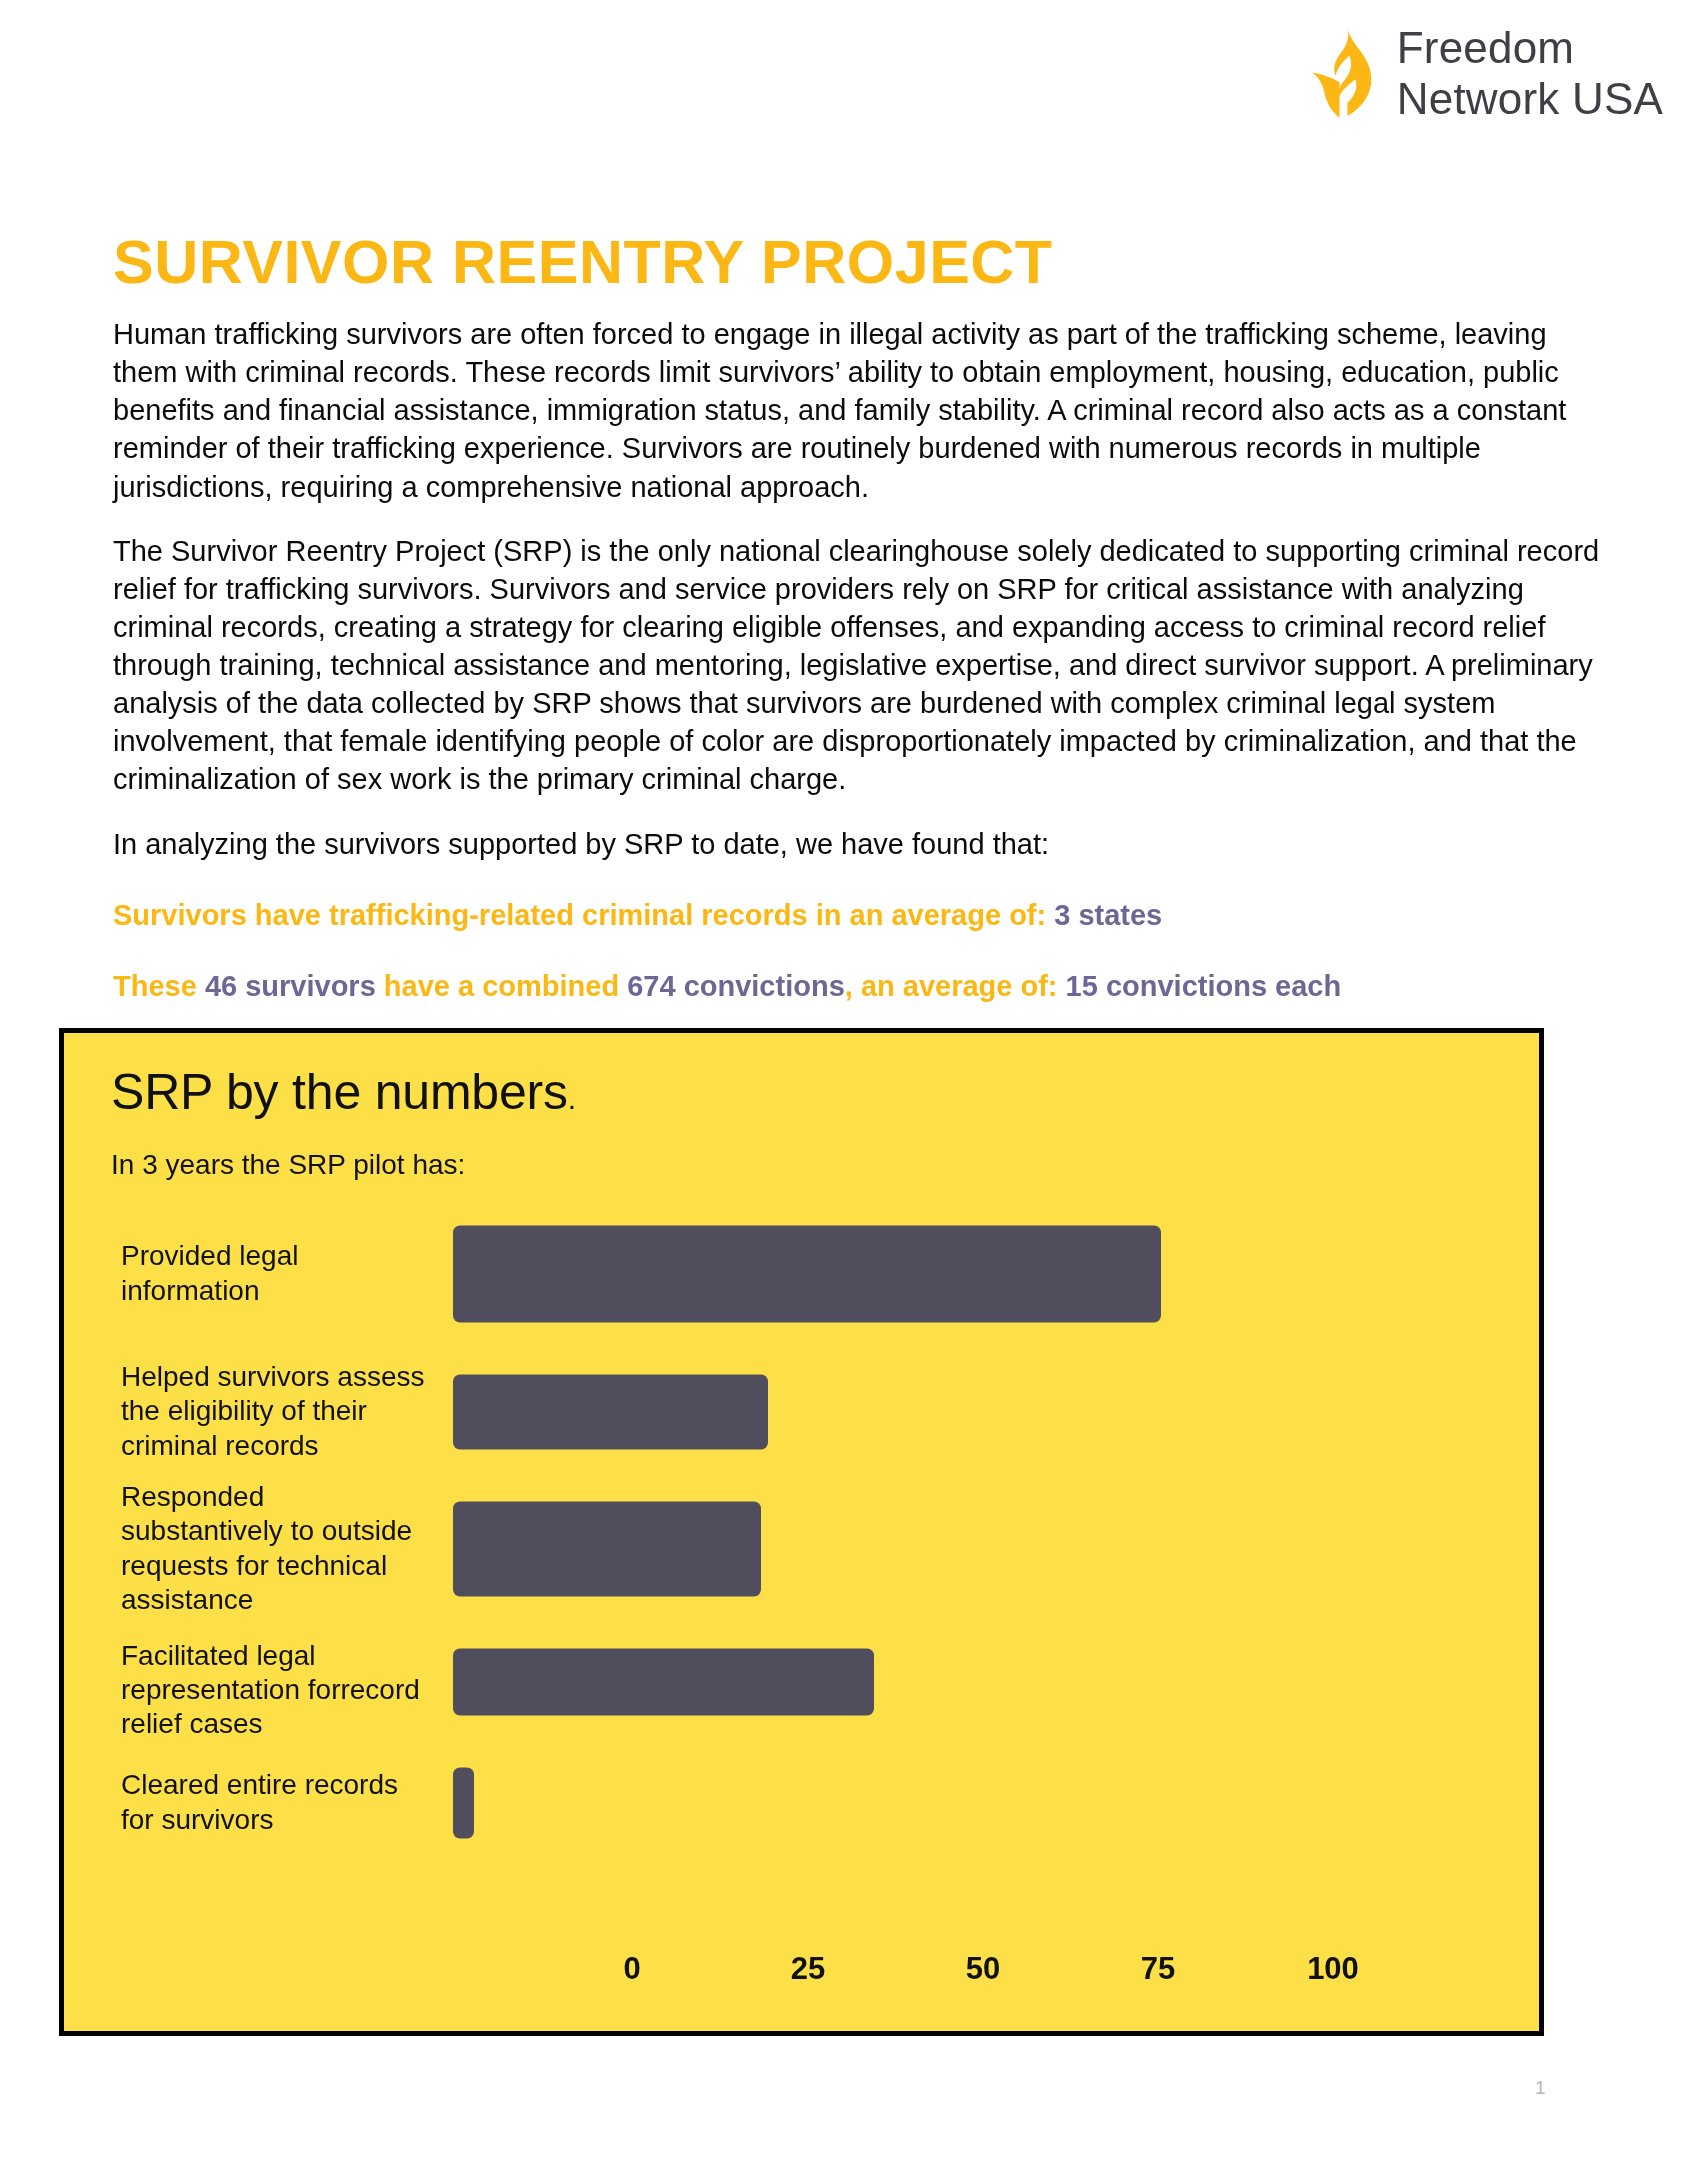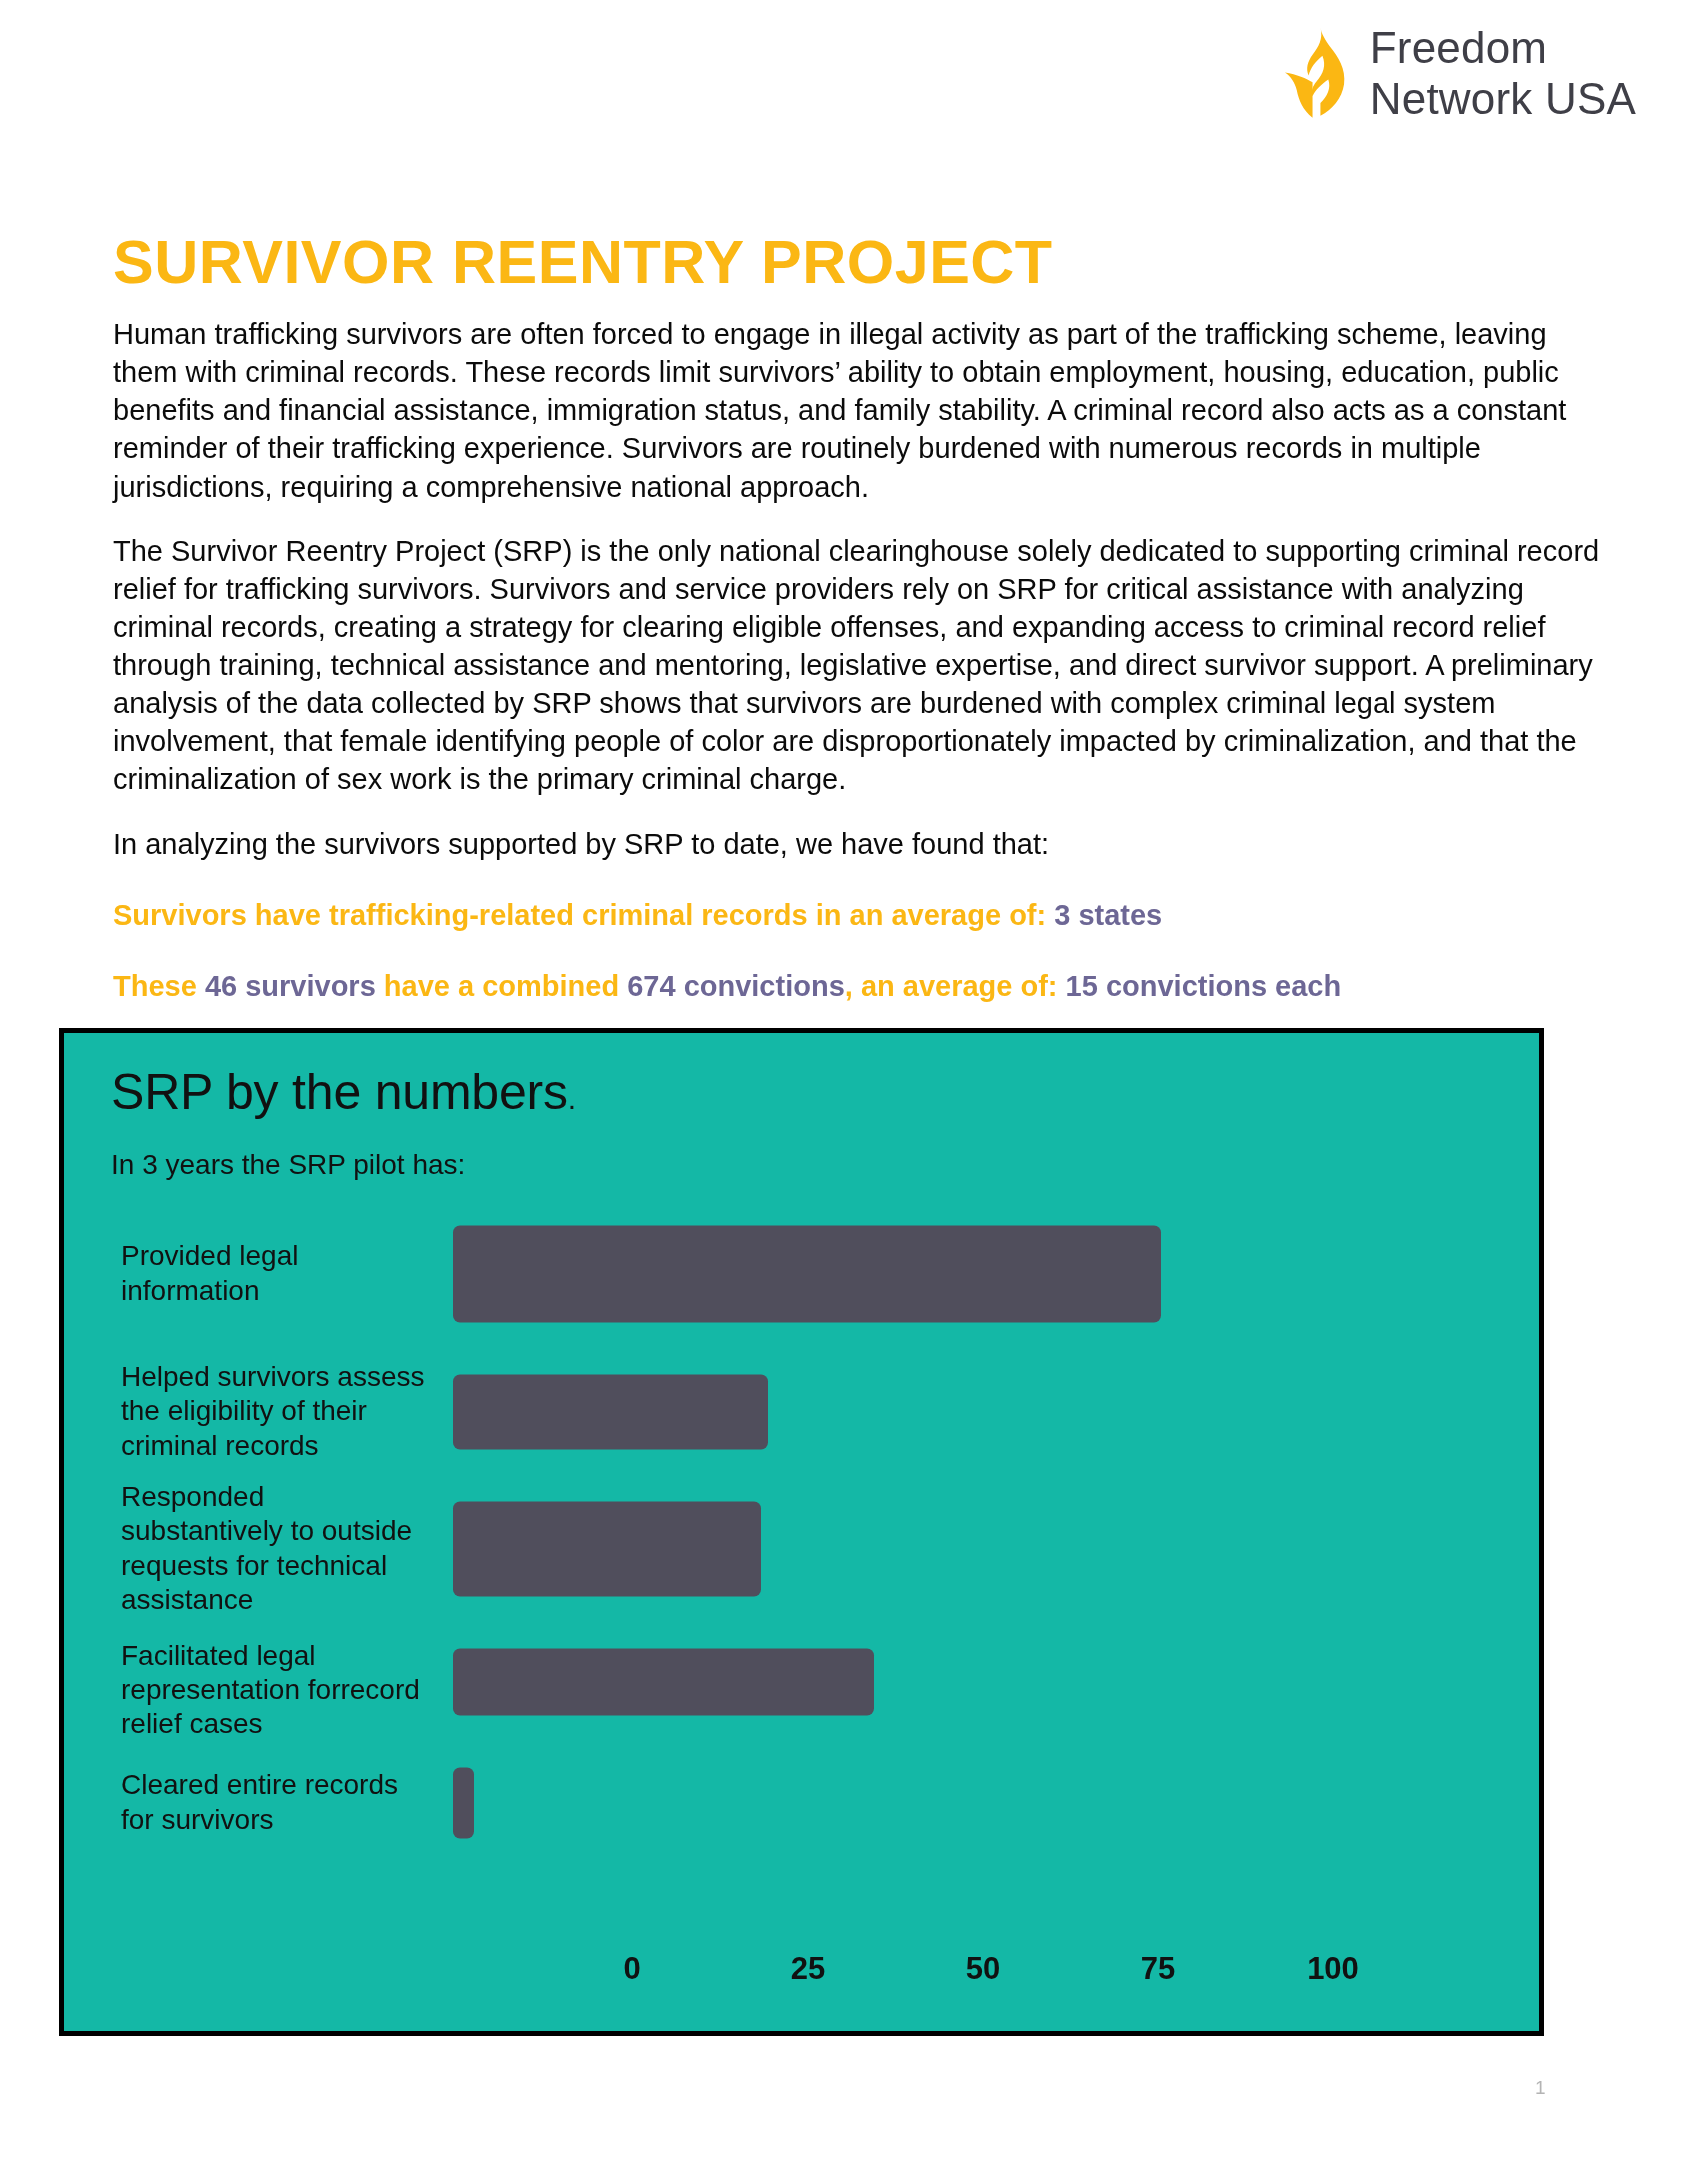--- a/index.html
+++ b/index.html
@@ -10,21 +10,21 @@
     background: #ffffff;
     font-family: "Liberation Sans", sans-serif;
     position: relative;
     overflow: hidden;
   }
 
   
   .logo-block {
     position: absolute;
     top: 22px;
-    right: 47px;
+    right: 20px;
     display: flex;
     align-items: center;
     gap: 22px;
   }
   .flame-icon { width: 65px; height: 97px; display: block; }
   .logo-text {
     font-size: 44px;
     line-height: 1.16;
     color: #3f3f47;
     letter-spacing: 0.2px;
@@ -72,21 +72,21 @@
   }
   p.stat .hl { color: #6d6795; margin-top: 37px; }
 
   
   .chart-card {
     position: absolute;
     left: 59px;
     top: 1028px;
     width: 1485px;
     height: 1008px;
-    background: #14b8a6;
+    background: #fde047;
     border: 5px solid #000000;
   }
   .card-title {
     position: absolute;
     left: 47px;
     top: 30px;
     font-size: 50px;
     color: #111111;
     letter-spacing: -0.2px;
   }

